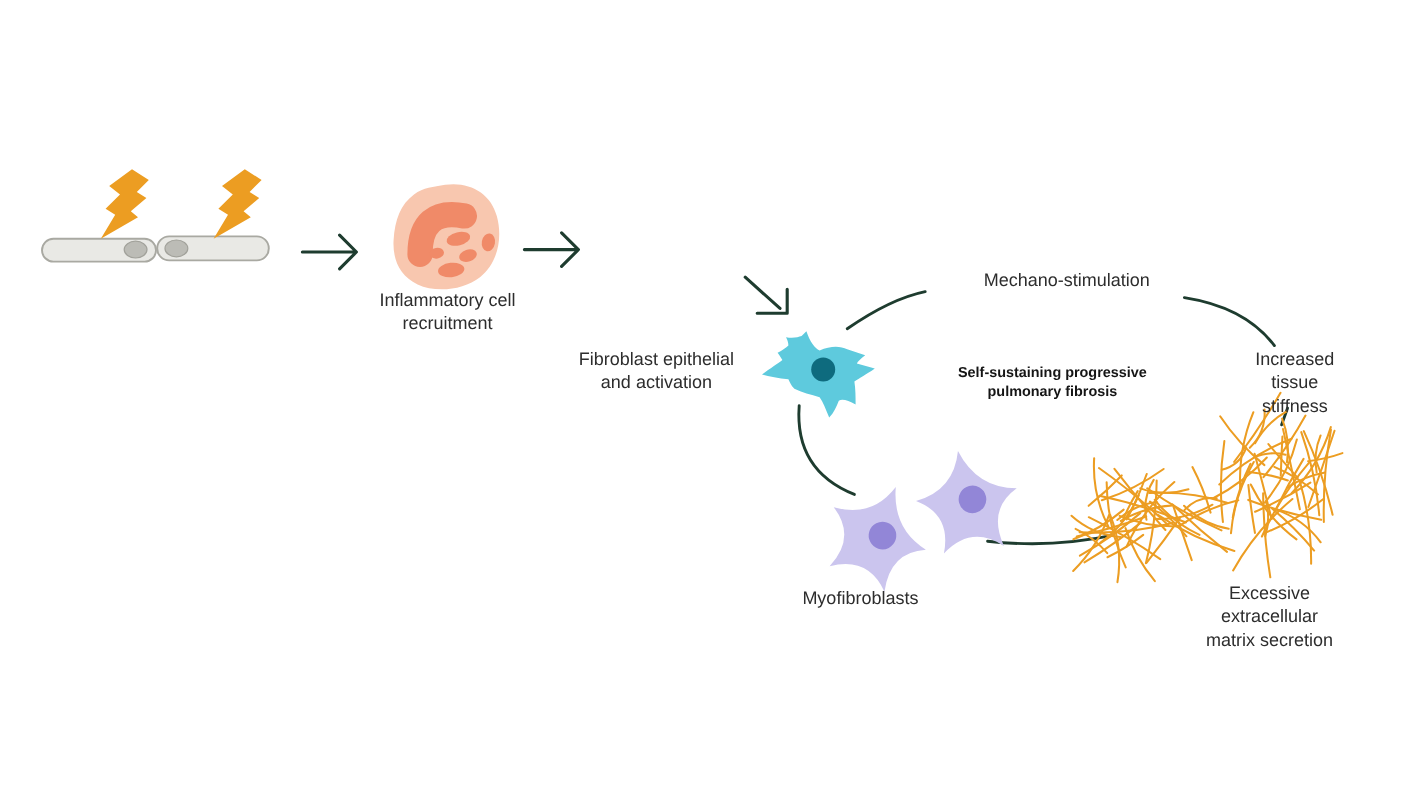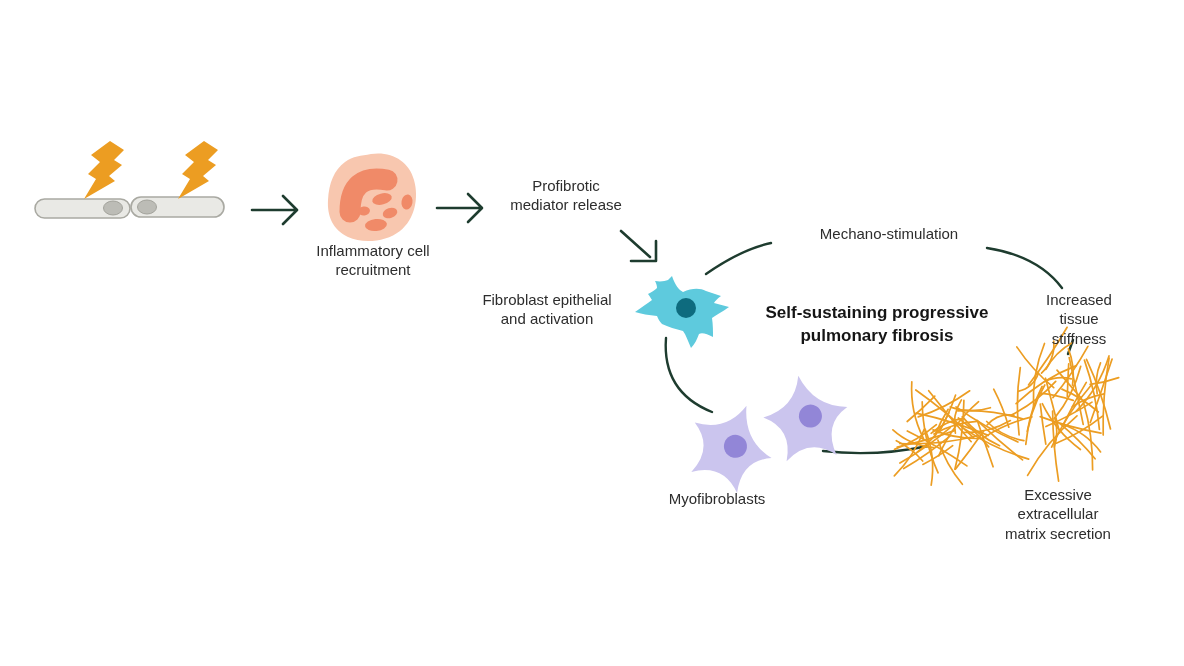--- a/index.html
+++ b/index.html
@@ -1,21 +1,21 @@
 <!DOCTYPE html>
 <html style="--background: #ffffff; --arrow-green: #1e3c2f; --orange: #ec9d22; --epithelial-fill: #e9e9e5; --epithelial-stroke: #a9a9a2; --epithelial-nucleus: #bcbcb6; --inflammatory-body: #f8c7af; --inflammatory-nucleus: #f08a68; --fibroblast-body: #5ecadd; --fibroblast-nucleus: #0e6b7e; --myofibroblast-body: #cbc5ee; --myofibroblast-nucleus: #9286d7; --label-text: #2d2d2d; --title-text: #151515;"><head>
 <meta charset="utf-8">
 <style>
   html,body{margin:0;padding:0;background:#fff;}
   .canvas{position:relative;width:1184px;height:666px;background:var(--background,#fff);overflow:hidden;
           font-family:"Liberation Sans",sans-serif;}
   .canvas svg{position:absolute;left:0;top:0;}
   .label{position:absolute;transform:translateX(-50%);text-align:center;white-space:pre-line;
          font-size:15px;line-height:1.29;color:var(--label-text,#2d2d2d);}
-  .label.bold-title{font-weight:700;font-size:17px;line-height:1.34;color:var(--title-text,#151515);}
+  .label.bold-title{font-weight:700;font-size:12px;line-height:1.34;color:var(--title-text,#151515);}
   .arrow{stroke:var(--arrow-green,#1e3c2f);stroke-width:2.6;fill:none;stroke-linecap:round;stroke-linejoin:round;}
   .arc{stroke:var(--arrow-green,#1e3c2f);stroke-width:2.4;fill:none;stroke-linecap:round;}
   .fiber{stroke:var(--orange,#ec9d22);stroke-width:1.7;fill:none;stroke-linecap:round;}
   .bolt{fill:var(--orange,#ec9d22);}
   .epi{fill:var(--epithelial-fill,#e9e9e5);stroke:var(--epithelial-stroke,#a9a9a2);stroke-width:1.6;}
   .epi-nuc{fill:var(--epithelial-nucleus,#bcbcb6);stroke:#a2a29b;stroke-width:1;}
   .inflam-body{fill:var(--inflammatory-body,#f8c7af);}
   .inflam-nuc-stroke{stroke:var(--inflammatory-nucleus,#f08a68);stroke-width:21;fill:none;stroke-linecap:round;}
   .inflam-nuc{fill:var(--inflammatory-nucleus,#f08a68);}
   .fibro{fill:var(--fibroblast-body,#5ecadd);}
@@ -176,22 +176,20 @@
         <path d="M1112.1 359.0 Q1101.6 390.9 1090.3 422.5" class="fiber"></path>
         <path d="M1057.0 370.1 Q1069.0 384.4 1081.4 398.2" class="fiber"></path>
         <path d="M1039.5 393.1 Q1056.8 394.8 1073.2 400.4" class="fiber"></path>
       </g>
   </svg>
 
 
   <div class="label" style="left:373px;top:241px;">Inflammatory cell
 recruitment</div>
 
-  <div class="label" style="left:566px;top:176px;">Profibrotic
-mediator release</div>
 
   <div class="label" style="left:547px;top:290px;">Fibroblast epithelial
 and activation</div>
 
   <div class="label" style="left:889px;top:224px;">Mechano-stimulation</div>
 
   <div class="label" style="left:1079px;top:290px;">Increased tissue
 stiffness</div>
 
   <div class="label bold-title" style="left:877px;top:302px;">Self-sustaining progressive

